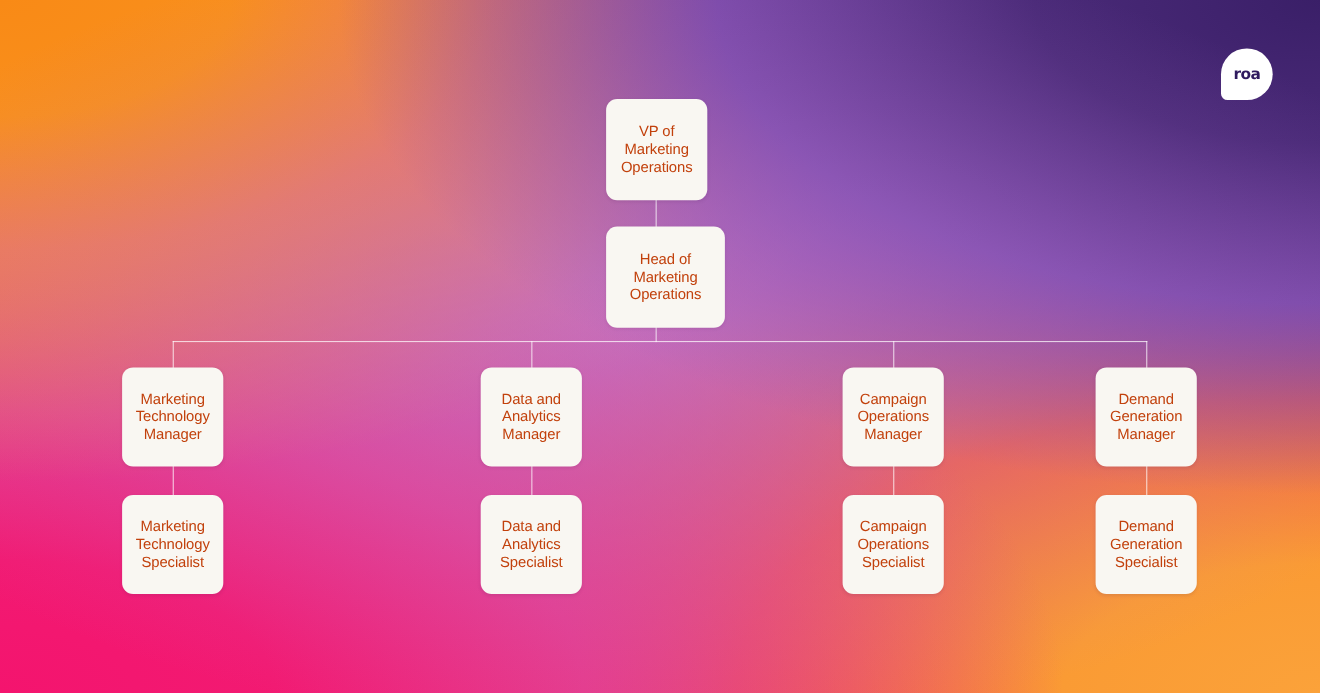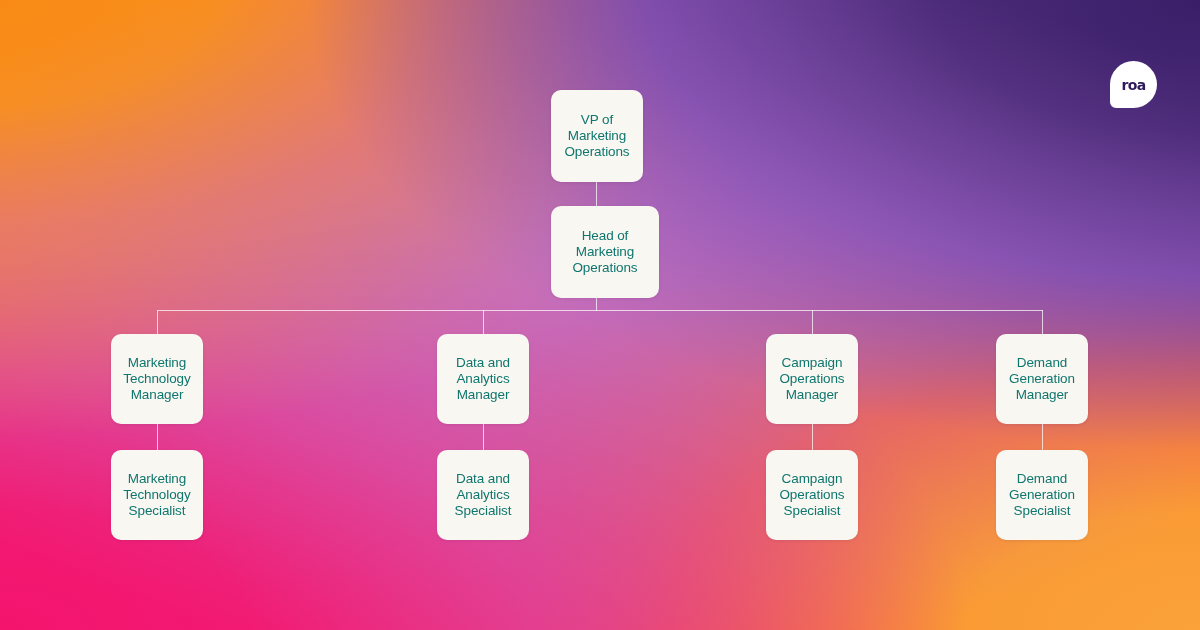--- a/index.html
+++ b/index.html
@@ -32,21 +32,21 @@
   
   .conn { position:absolute; background:rgba(255,255,255,0.72); }
 
   
   .node {
     position:absolute;
     background:#f9f7f2;
     border-radius:10px;
     display:flex; align-items:center; justify-content:center;
     text-align:center;
-    color:#0f766e;
+    color:#c2410c;
     font-size:13.5px;
     line-height:16px;
     letter-spacing:-0.1px;
     box-shadow:0 1px 3px rgba(60,20,70,0.10);
     padding:18px 8px;
     white-space:pre-line;
   }
   .node.root  { width:92px;  height:92px; }
   .node.head  { width:108px;  height:92px; }
   .node.mgr   { width:92px;  height:90px; }
@@ -69,21 +69,21 @@
   }
 </style>
 </head>
 <body>
 
 <div id="canvas">
 
   <div class="bg-layer bg-base"></div>
   <div class="bg-layer bg-tint"></div>
 
-  <div class="logo" style="left:1110px; top:61px;">
+  <div class="logo" style="left:1110px; top:44px;">
     <span class="logo-text">roa</span>
   </div>
 
   <div class="conn" style="left:596px; top:180px; width:1px; height:28px;"></div>
 
   <div class="conn" style="left:596px; top:296px; width:1px; height:15px;"></div>
 
   <div class="conn" style="left:157px; top:310px; width:886px; height:1px;"></div>
 
   <div class="conn" style="left:157px; top:310px; width:1px; height:28px;"></div>

